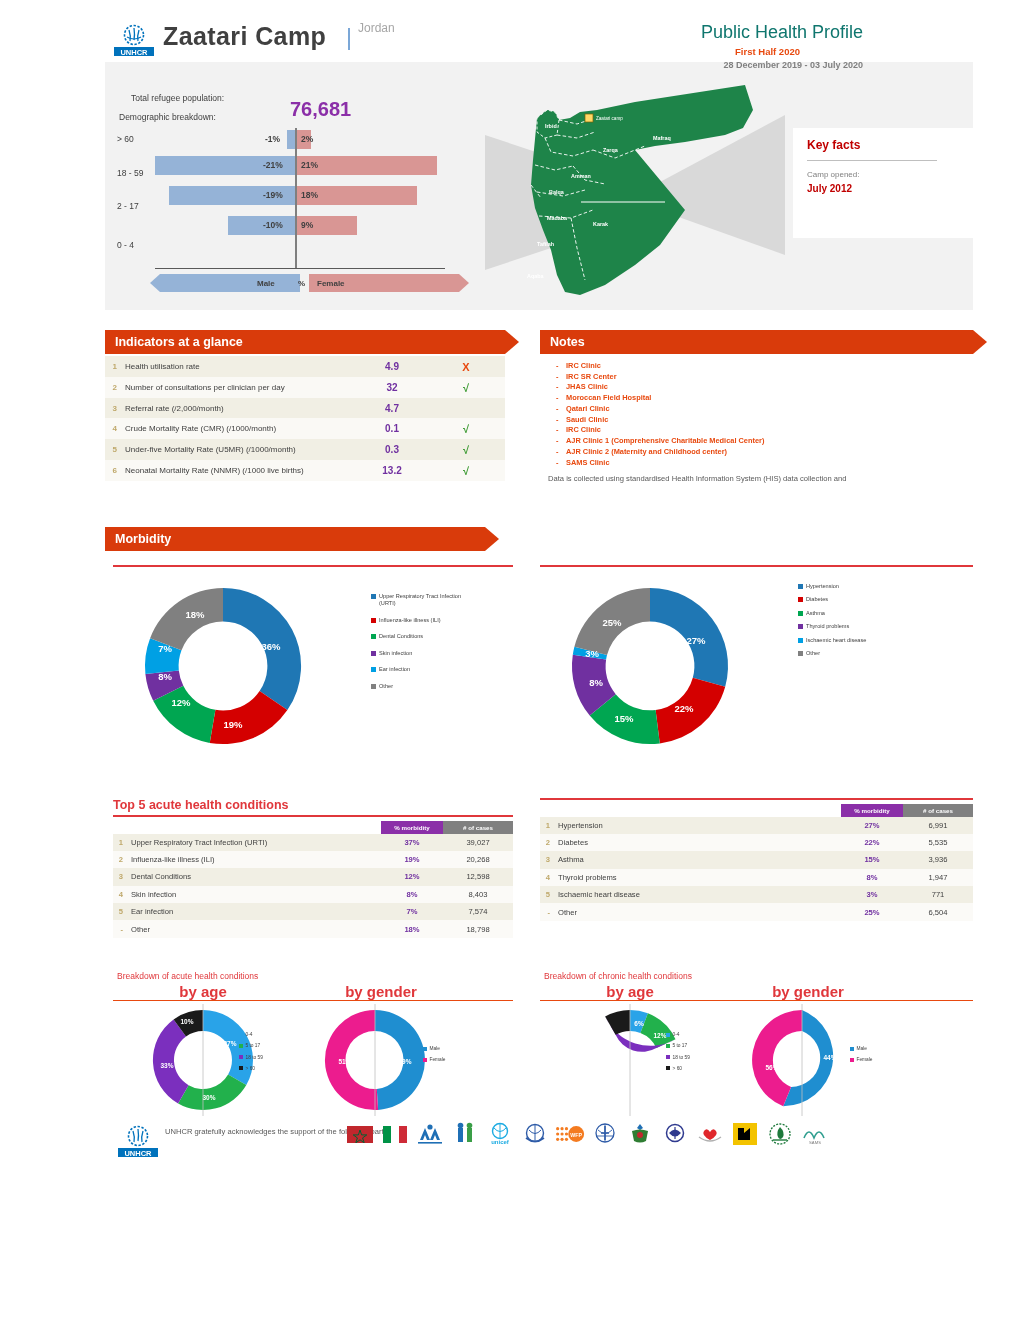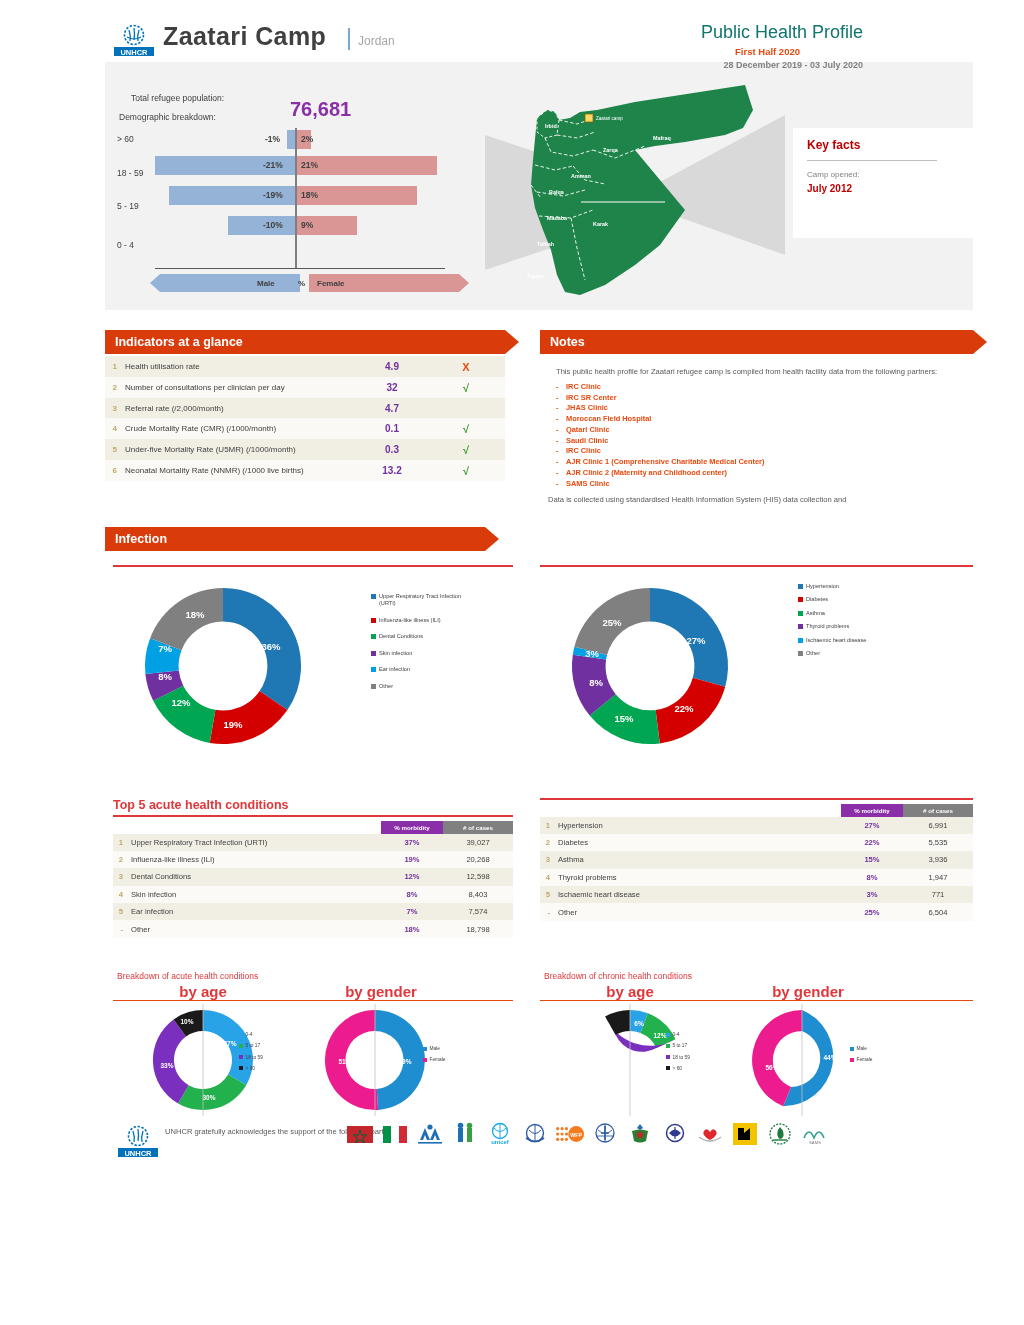--- a/index.html
+++ b/index.html
@@ -17,21 +17,21 @@
 
   
   .header { position:relative; height:62px; background:#f2f2f2; }
   .header-white-l { position:absolute; left:0; top:0; width:420px; height:44px; background:#fff;
      clip-path: polygon(0 0, 400px 0, 420px 100%, 0 100%); }
   .header-white-r { position:absolute; right:0; top:0; width:500px; height:44px; background:#fff;
      clip-path: polygon(20px 0, 100% 0, 100% 100%, 0 100%); }
   .unhcr-logo { position:absolute; left:8px; top:6px; width:42px; height:34px; }
   .camp-title { position:absolute; left:58px; top:4px; font-size:25px; font-weight:bold; color:#404040; letter-spacing:.4px;}
   .country-sep { position:absolute; left:243px; top:10px; width:2px; height:22px; background:#7ba7d7; }
-  .country-name { position:absolute; left:253px; top:16px; font-size:12px; color:#a6a6a6; }
+  .country-name { position:absolute; left:253px; top:3px; font-size:12px; color:#a6a6a6; }
   .ph-title { position:absolute; right:110px; top:4px; font-size:18px; color:#0f766e; white-space:nowrap;}
   .ph-period { position:absolute; right:173px; top:28px; font-size:9.5px; font-weight:bold; color:#e8490f; }
   .ph-dates { position:absolute; right:110px; top:42px; font-size:9px; font-weight:bold; color:#808080; white-space:nowrap;}
 
   
   .banner { position:relative; height:24px; background:#d93b0b; color:#fff;
             font-size:12.5px; font-weight:bold; line-height:24px; padding-left:10px; }
   .banner.arrow::after { content:""; position:absolute; right:-14px; top:0; width:0; height:0;
             border-top:12px solid transparent; border-bottom:12px solid transparent; border-left:14px solid #d93b0b; }
 
@@ -163,21 +163,21 @@
         <div class="bar-f" style="left:181.5px; top:2px; width:14px;"></div>
         <div class="bar-val" style="left:150px; top:6px;">-1%</div>
         <div class="bar-val" style="left:186px; top:6px;">2%</div>
 
         <div class="ax-label" style="top:40px;">18 - 59</div>
         <div class="bar-m" style="left:40px; top:28px; width:140px;"></div>
         <div class="bar-f" style="left:181.5px; top:28px; width:140px;"></div>
         <div class="bar-val" style="left:148px; top:32px;">-21%</div>
         <div class="bar-val" style="left:186px; top:32px;">21%</div>
 
-        <div class="ax-label" style="top:73px;">5 - 19</div>
+        <div class="ax-label" style="top:73px;">2 - 17</div>
         <div class="bar-m" style="left:54px; top:58px; width:126px;"></div>
         <div class="bar-f" style="left:181.5px; top:58px; width:120px;"></div>
         <div class="bar-val" style="left:148px; top:62px;">-19%</div>
         <div class="bar-val" style="left:186px; top:62px;">18%</div>
 
         <div class="ax-label" style="top:112px;">0 - 4</div>
         <div class="bar-m" style="left:113px; top:88px; width:67px;"></div>
         <div class="bar-f" style="left:181.5px; top:88px; width:60px;"></div>
         <div class="bar-val" style="left:148px; top:92px;">-10%</div>
         <div class="bar-val" style="left:186px; top:92px;">9%</div>
@@ -288,38 +288,37 @@
             <td class="ind-num">6</td>
             <td>Neonatal Mortality Rate (NNMR) (/1000 live births)</td>
             <td class="ind-val">13.2</td>
             <td class="ind-flag flag-ok">√</td>
           </tr>
         </tbody>
       </table>
     </div>
 
     <div class="col-r">
-      <div class="notes-body">This public health profile for Zaatari refugee camp is compiled from health facility data from the following partners:</div>
       <ul class="notes-list">
         <li>IRC Clinic</li>
         <li>IRC SR Center</li>
         <li>JHAS Clinic</li>
         <li>Moroccan Field Hospital</li>
         <li>Qatari Clinic</li>
         <li>Saudi Clinic</li>
         <li>IRC Clinic</li>
         <li>AJR Clinic 1 (Comprehensive Charitable Medical Center)</li>
         <li>AJR Clinic 2 (Maternity and Childhood center)</li>
         <li>SAMS Clinic</li>
       </ul>
       <div class="notes-tail">Data is collected using standardised Health Information System (HIS) data collection and</div>
     </div>
   </div>
 
-  <div class="banner arrow" style="width:380px; margin-top:-14px;">Infection</div>
+  <div class="banner arrow" style="width:380px; margin-top:-14px;">Morbidity</div>
 
   <div style="position:relative; background:#fff; padding-top:14px;">
 
     <div class="chart-row">
 
       <div style="position:absolute; left:8px; top:0; width:400px;">
         <div class="sub-rule"></div>
         <div style="position:relative; height:190px;">
           <svg width="250" height="190" viewBox="0 0 250 190">
             <g transform="translate(110,95)">

